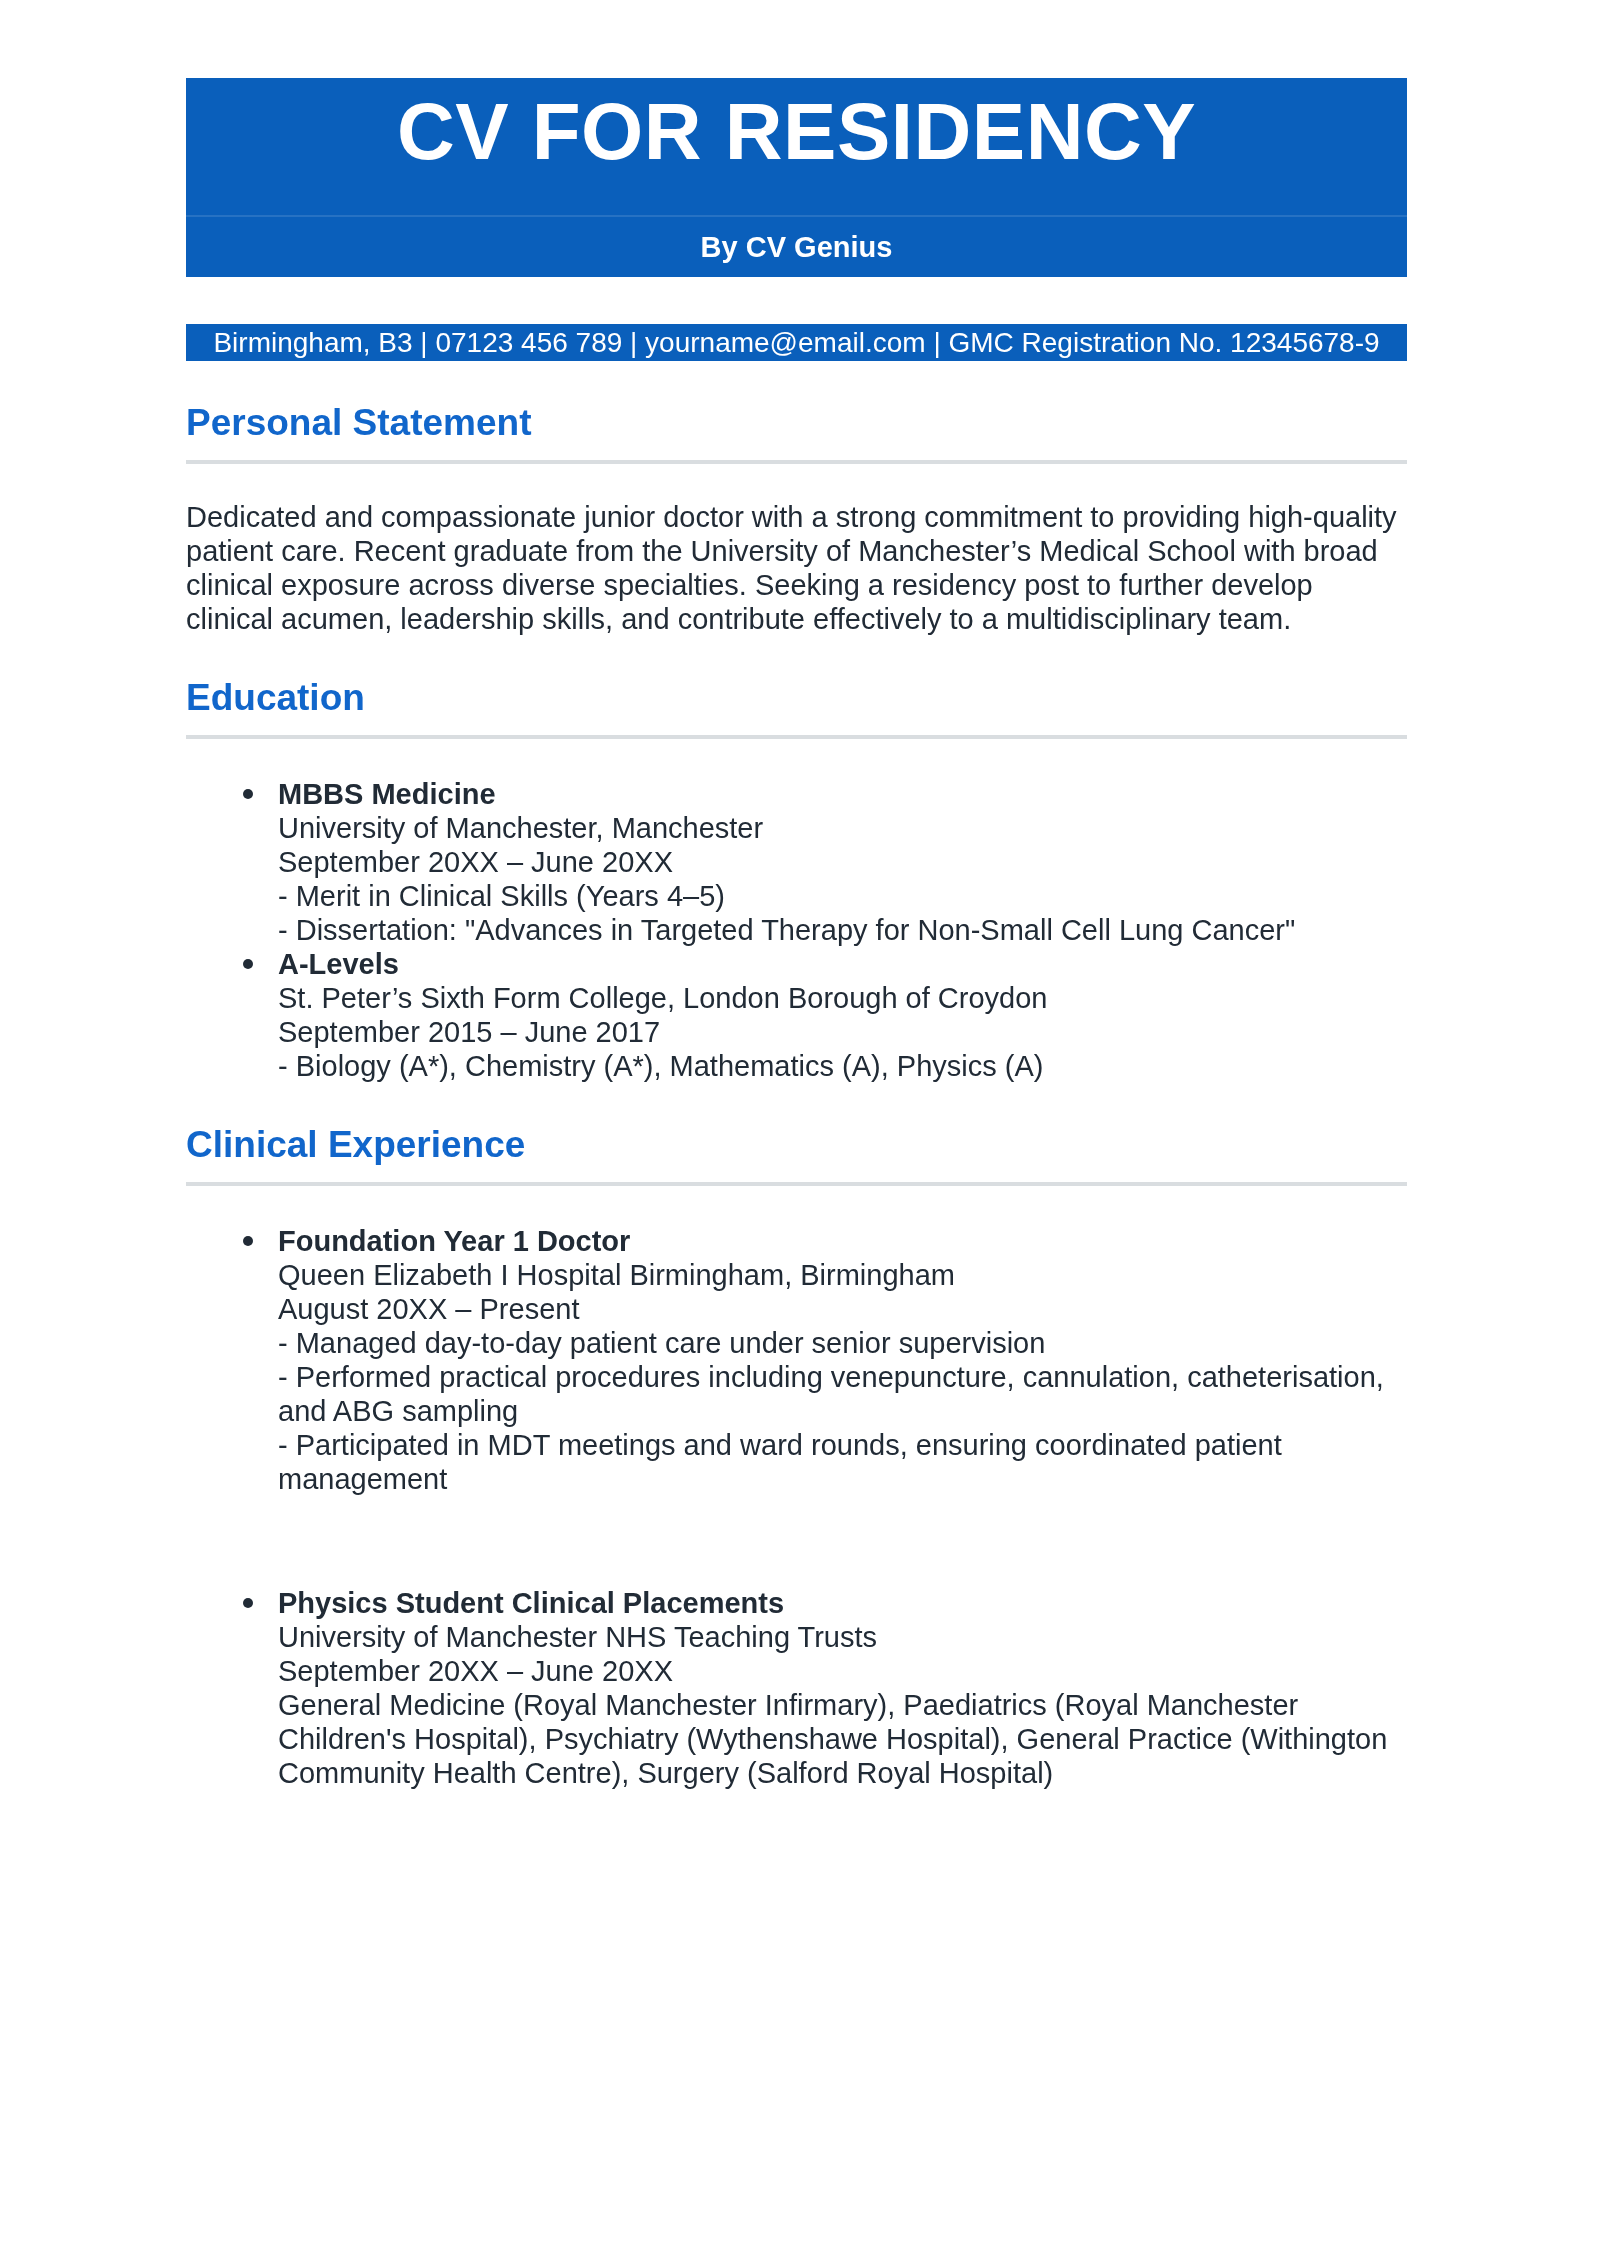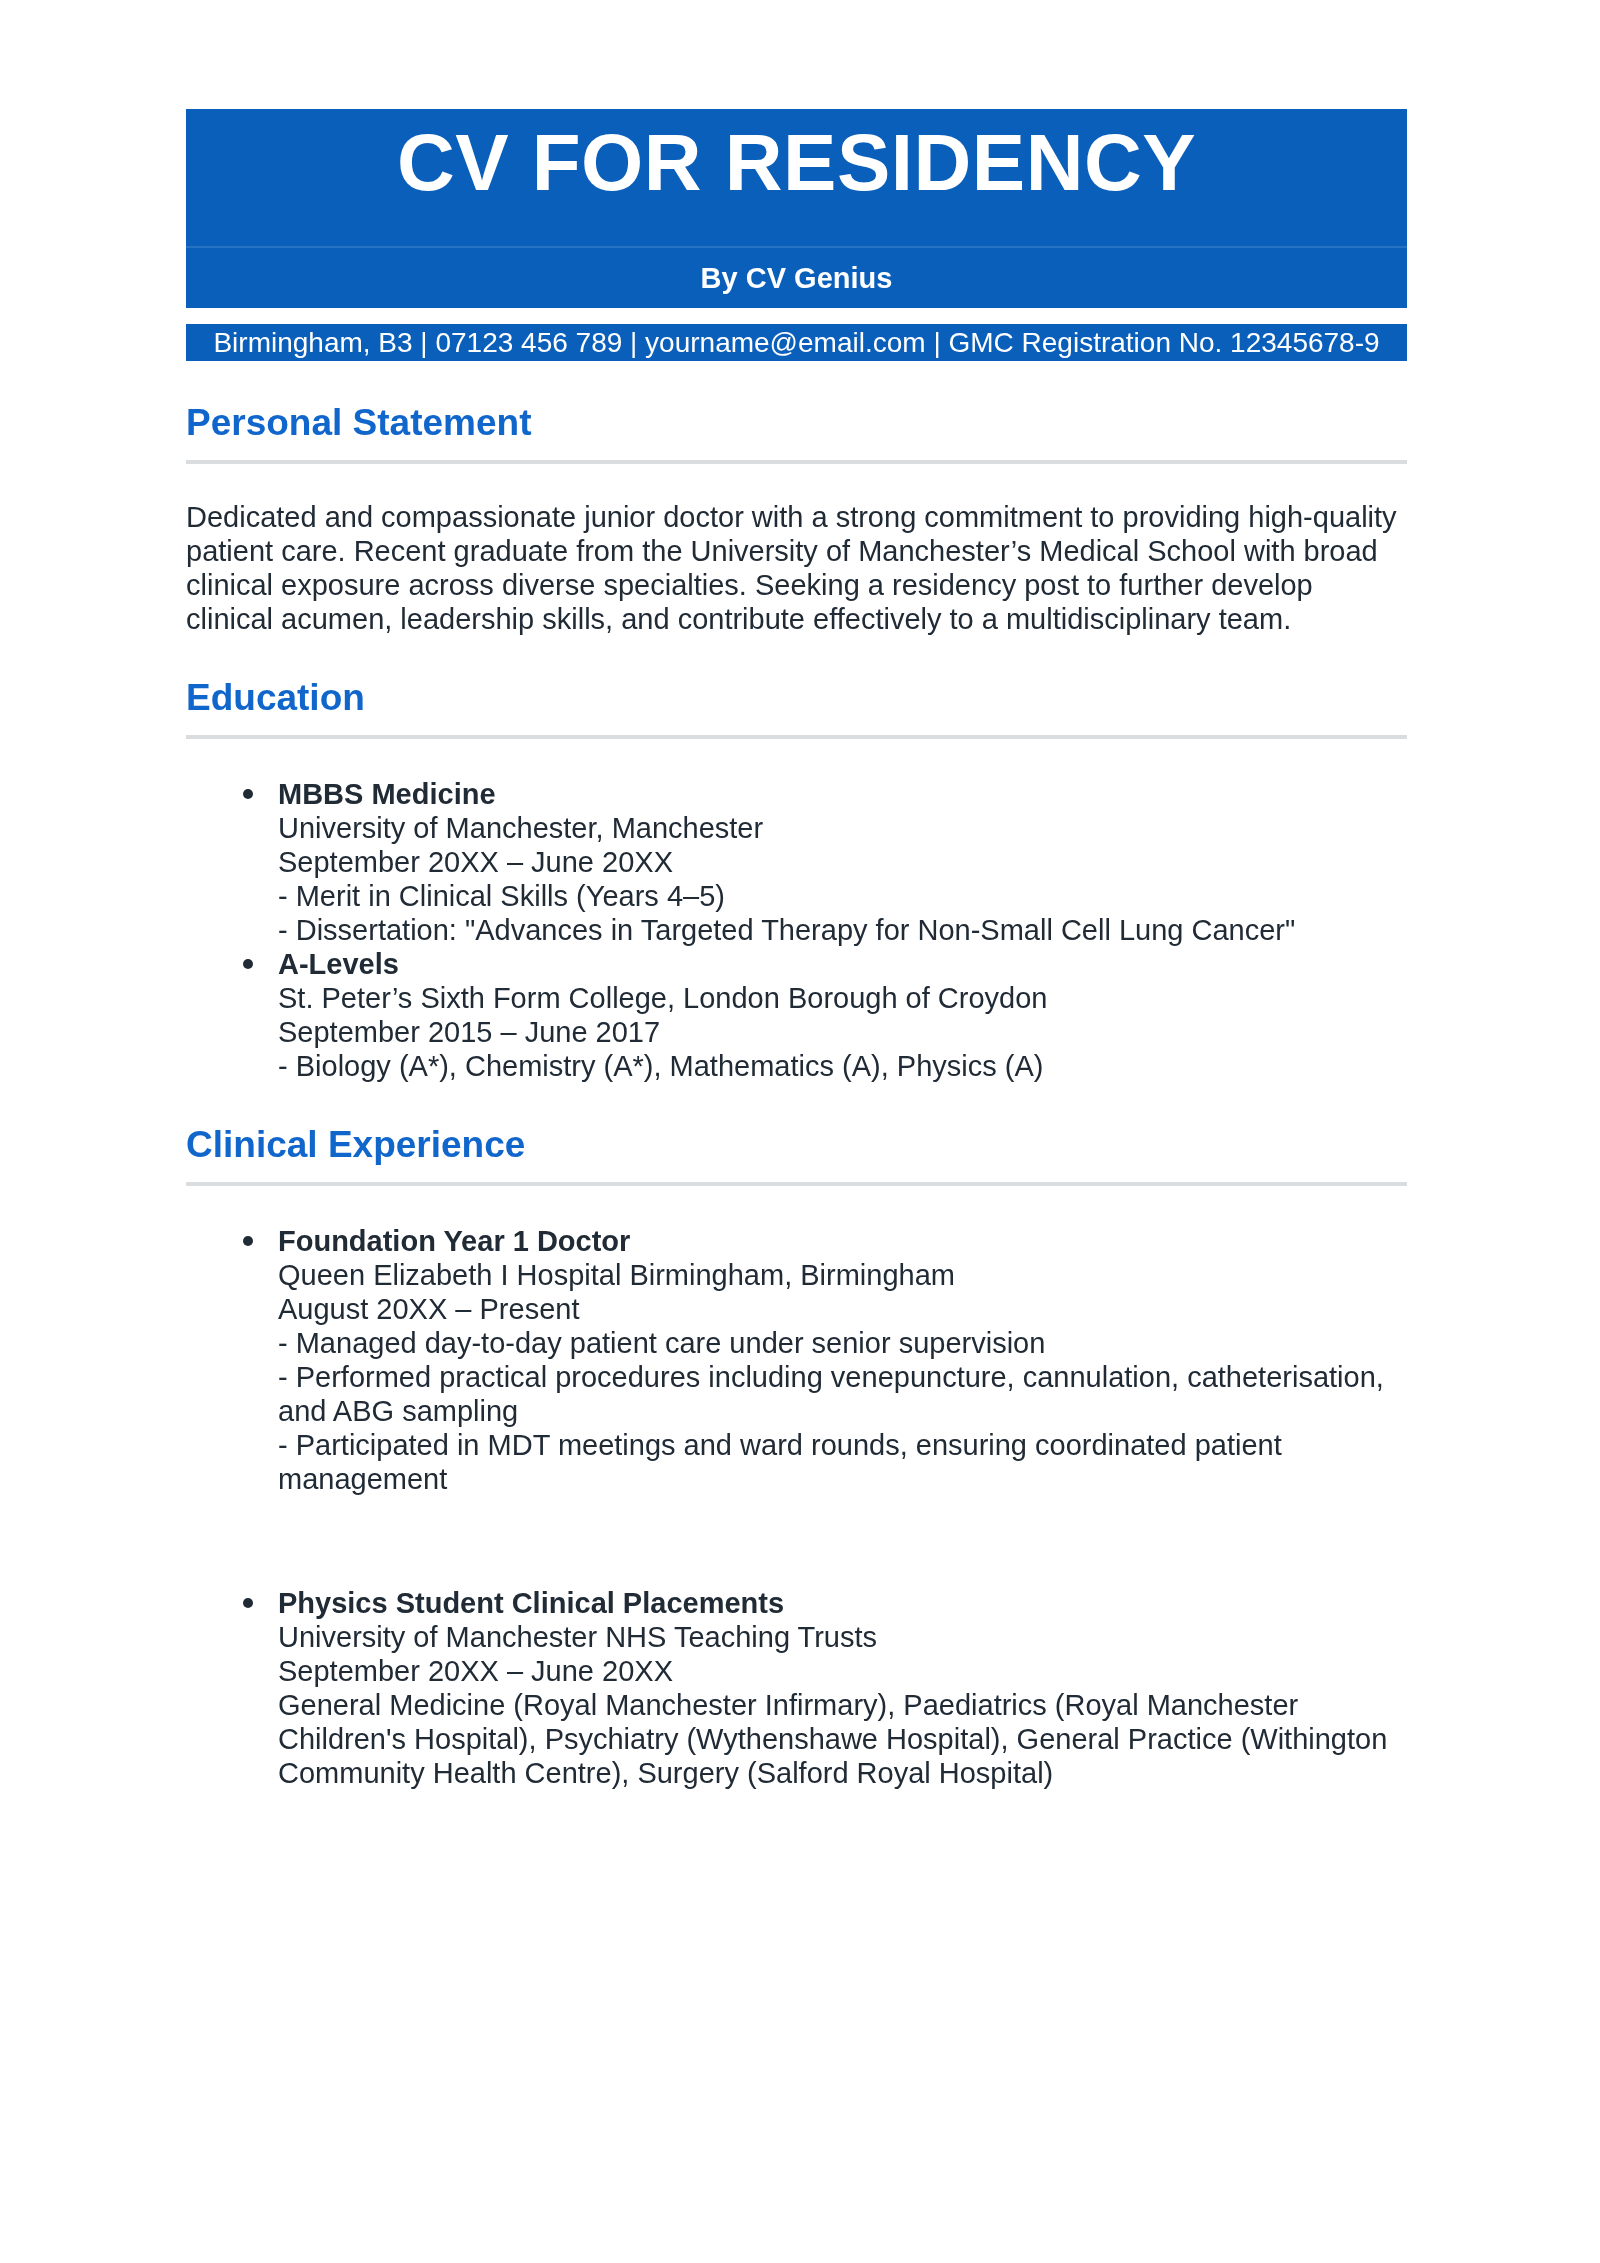--- a/index.html
+++ b/index.html
@@ -8,35 +8,35 @@
     --body-text:#212B36;
     --rule-gray:#D9DDE0;
   }
   html,body{margin:0;padding:0;}
   body{
     width:1600px;height:2263px;overflow:hidden;
     background:#ffffff;
     color:var(--body-text);
     font-family:"Liberation Sans", sans-serif;
   }
-  .page{padding:109px 193px 0 186px;}
+  .page{padding:78px 193px 0 186px;}
 
   .header-band{background:var(--band-blue);color:#ffffff;text-align:center;}
   .title-row{
     height:107px;display:flex;align-items:center;justify-content:center;
     font-size:80px;font-weight:700;letter-spacing:0.5px;white-space:nowrap;
   }
   .subtitle-row{
     height:60px;display:flex;align-items:center;justify-content:center;
     font-size:29px;font-weight:700;
     border-top:2px solid rgba(255,255,255,0.12);
     margin-top:30px;
   }
   .contact-band{
-    margin-top:16px;background:var(--band-blue);color:#ffffff;
+    margin-top:47px;background:var(--band-blue);color:#ffffff;
     height:37px;display:flex;align-items:center;justify-content:center;
     font-size:28px;white-space:nowrap;
   }
 
   .section{margin-top:40px;}
   .section-heading{
     margin:0;font-size:37px;line-height:44px;font-weight:700;
     color:var(--heading-blue);
   }
   .rule{margin-top:15px;height:4px;background:var(--rule-gray);}

